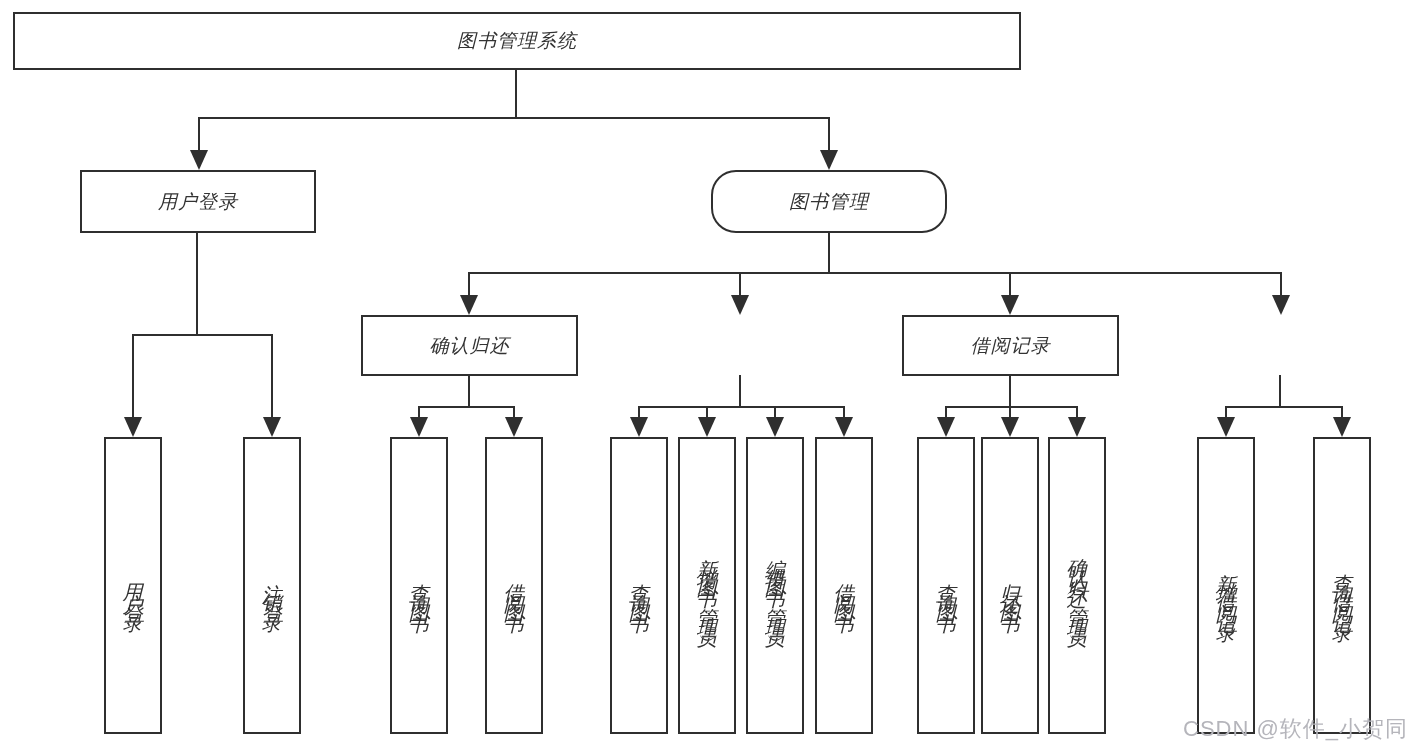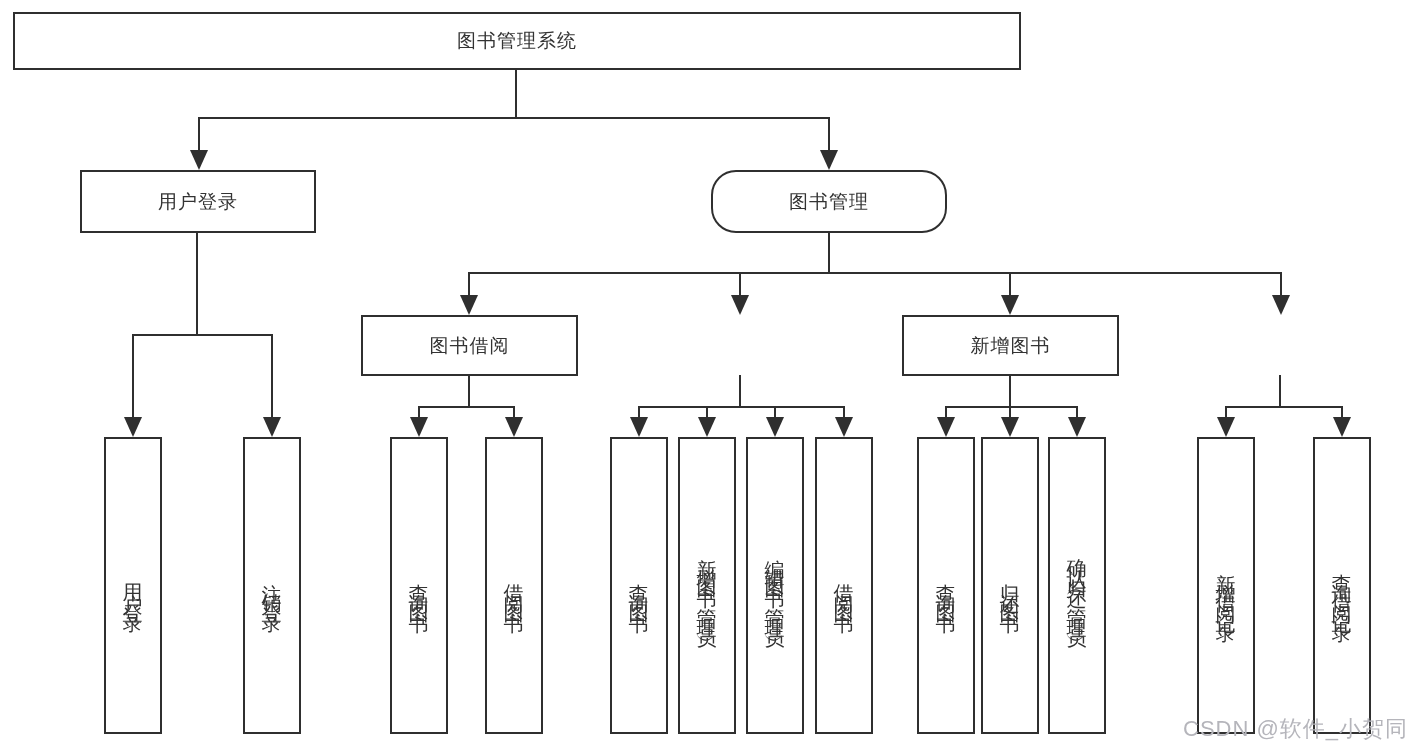--- a/index.html
+++ b/index.html
@@ -15,20 +15,21 @@
     position: absolute;
     background: #ffffff;
     border: 2px solid #2f2f2f;
     box-sizing: border-box;
     display: flex;
     align-items: center;
     justify-content: center;
     color: #333333;
     font-size: 19px;
     letter-spacing: 1px;
+    font-style: italic;
   }
   .vbox {
     writing-mode: vertical-rl;
     text-orientation: mixed;
     font-size: 20px;
     letter-spacing: 10px;
     line-height: 1;
     padding-top: 4px;
   }
   .hline { position: absolute; height: 2px; background: #2f2f2f; }
@@ -86,24 +87,24 @@
   <div class="vline" style="left:468px; top:272px; height:26px;"></div>
   <div class="arrowhead" style="left:460px; top:295px;"></div>
   <div class="vline" style="left:739px; top:272px; height:26px;"></div>
   <div class="arrowhead" style="left:731px; top:295px;"></div>
   <div class="vline" style="left:1009px; top:272px; height:26px;"></div>
   <div class="arrowhead" style="left:1001px; top:295px;"></div>
   <div class="vline" style="left:1280px; top:272px; height:26px;"></div>
   <div class="arrowhead" style="left:1272px; top:295px;"></div>
 
   <div class="box" style="left:361px; top:315px; width:217px; height:61px;">
-    <span>图书借阅</span>
+    <span>确认归还</span>
   </div>
   <div class="box" style="left:902px; top:315px; width:217px; height:61px;">
-    <span>新增图书</span>
+    <span>借阅记录</span>
   </div>
 
   <div class="vline" style="left:468px; top:375px; height:33px;"></div>
   <div class="hline" style="left:418px; top:406px; width:97px;"></div>
   <div class="vline" style="left:418px; top:406px; height:14px;"></div>
   <div class="arrowhead" style="left:410px; top:417px;"></div>
   <div class="vline" style="left:513px; top:406px; height:14px;"></div>
   <div class="arrowhead" style="left:505px; top:417px;"></div>
 
   <div class="vline" style="left:739px; top:375px; height:33px;"></div>

